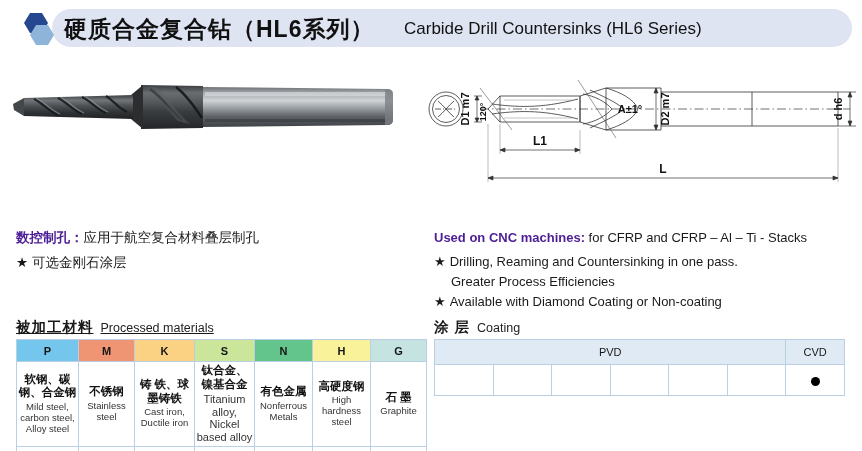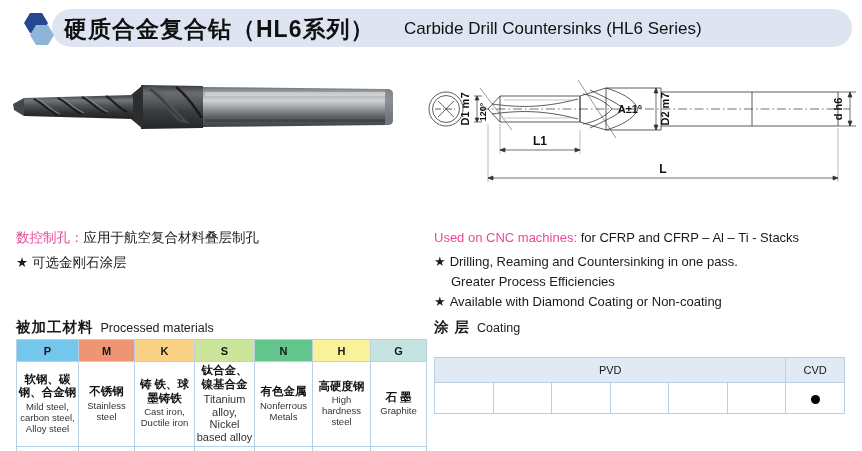--- a/index.html
+++ b/index.html
@@ -73,22 +73,22 @@
   #feat-cn { left: 16px; width: 410px; }
   #feat-en { left: 434px; width: 424px; }
 
   .feat-head {
     font-size: 13px;
     line-height: 20px;
     margin-bottom: 3px;
     white-space: nowrap;
   }
   .feat-head .hl {
-    color: #ec4899;
-    font-weight: normal;
+    color: #4c1d95;
+    font-weight: bold;
   }
   .feat-li {
     font-size: 13px;
     line-height: 21px;
     white-space: nowrap;
   }
   .feat-li .star { margin-right: 4px; }
   .feat-sub {
     font-size: 13px;
     line-height: 19px;
@@ -107,36 +107,36 @@
   .sec-head .cn {
     font-weight: bold;
     font-size: 14.5px;
     letter-spacing: 1px;
   }
   .sec-head .en {
     font-size: 12.5px;
     margin-left: 7px;
     color: #222;
   }
-  #mat-head { left: 16px; top: 318px; }
+  #mat-head { left: 16px; top: 318px; text-decoration: underline; }
   #coat-head { left: 434px; top: 318px; }
 
   
   table {
     border-collapse: collapse;
     table-layout: fixed;
   }
   #mat-table {
     position: absolute;
     left: 16px; top: 339px;
     width: 410px;
   }
   #coat-table {
     position: absolute;
-    left: 434px; top: 357px;
+    left: 434px; top: 339px;
     width: 410px;
   }
   #mat-table td, #coat-table td {
     border: 1px solid #b9cfe3;
     text-align: center;
     vertical-align: middle;
     font-size: 11px;
     color: #161616;
   }
   .mat-code {

